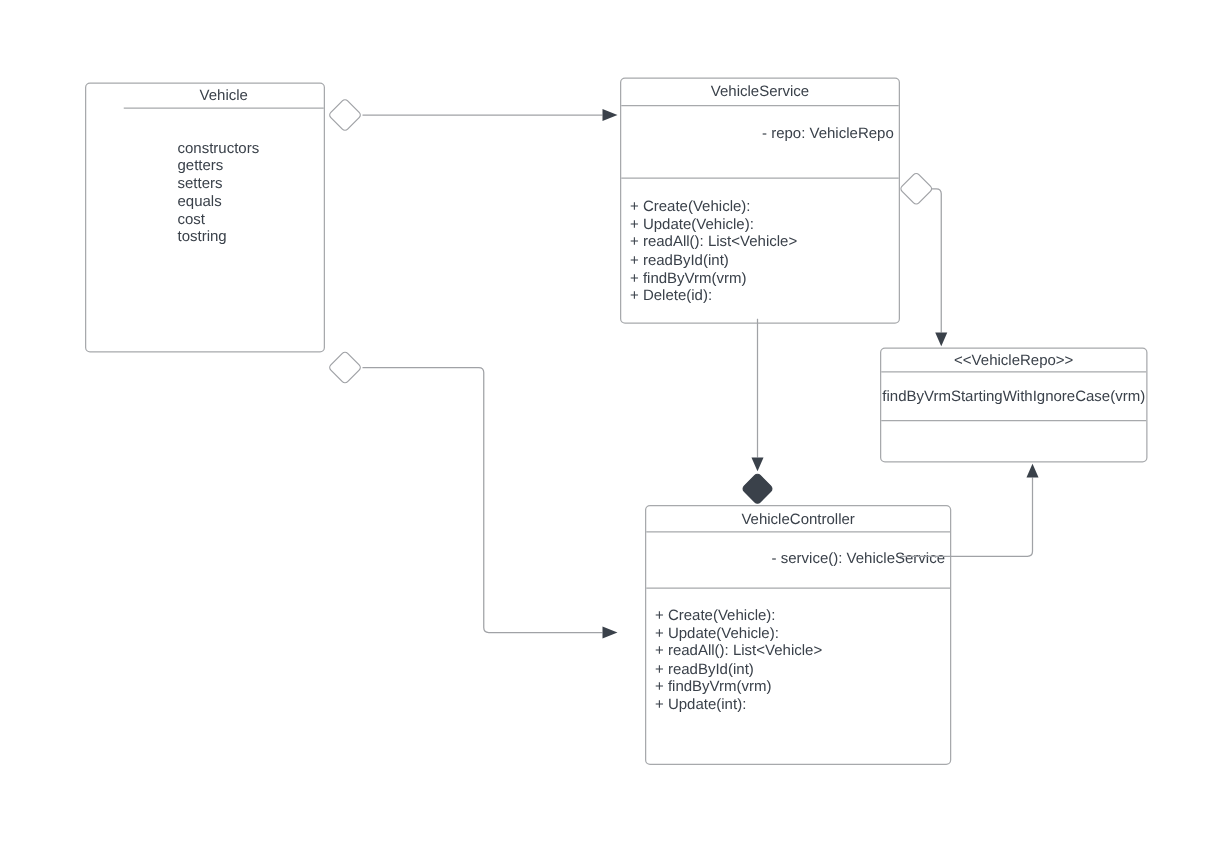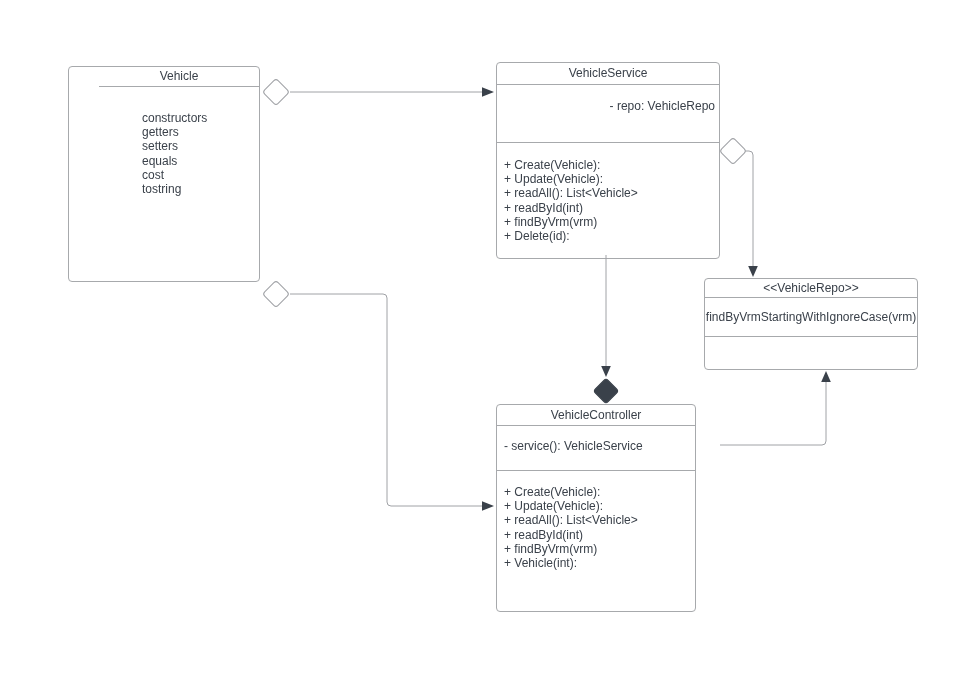--- a/index.html
+++ b/index.html
@@ -131,28 +131,28 @@
   </div>
 
   <div class="uml-class" style="left:704px; top:278px; width:214px; height:92px;">
     <div class="uml-title" style="height:19px;">&lt;&lt;VehicleRepo&gt;&gt;</div>
     <div class="uml-section centered" style="height:39px;">
         <div class="uml-line">findByVrmStartingWithIgnoreCase(vrm)</div>
       </div>
     <div class="uml-section last"></div>
   </div>
 
-  <div class="uml-class" style="left:496px; top:404px; width:200px; height:208px;">
+  <div class="uml-class" style="left:516px; top:404px; width:245px; height:208px;">
     <div class="uml-title" style="height:21px;">VehicleController</div>
-    <div class="uml-section" style="height:45px; padding-top:13px;">
+    <div class="uml-section" style="height:45px; padding-top:13px;text-align:right;">
         <div class="uml-line">- service(): VehicleService</div>
       </div>
     <div class="uml-section last" style="padding-top:14px;">
         <div class="uml-line">+ Create(Vehicle):</div>
         <div class="uml-line">+ Update(Vehicle):</div>
         <div class="uml-line">+ readAll(): List&lt;Vehicle&gt;</div>
         <div class="uml-line">+ readById(int)</div>
         <div class="uml-line">+ findByVrm(vrm)</div>
-        <div class="uml-line">+ Vehicle(int):</div>
+        <div class="uml-line">+ Update(int):</div>
       </div>
   </div>
 
 </div>
 
 </body></html>

